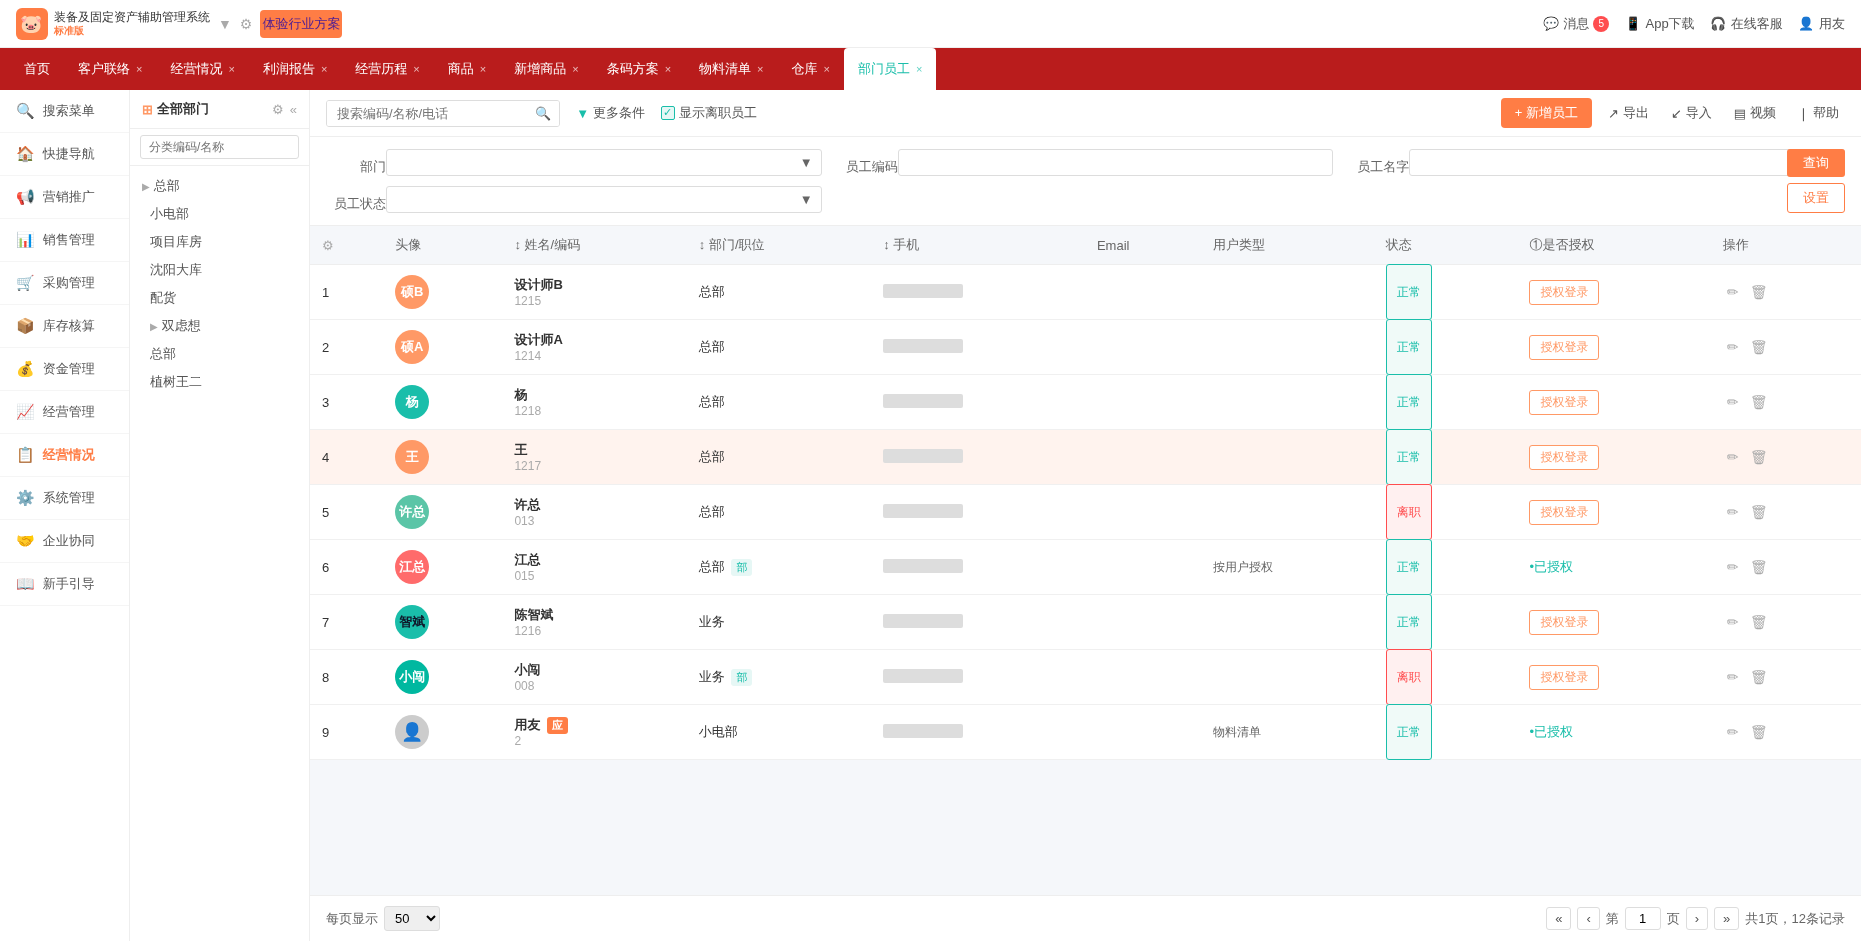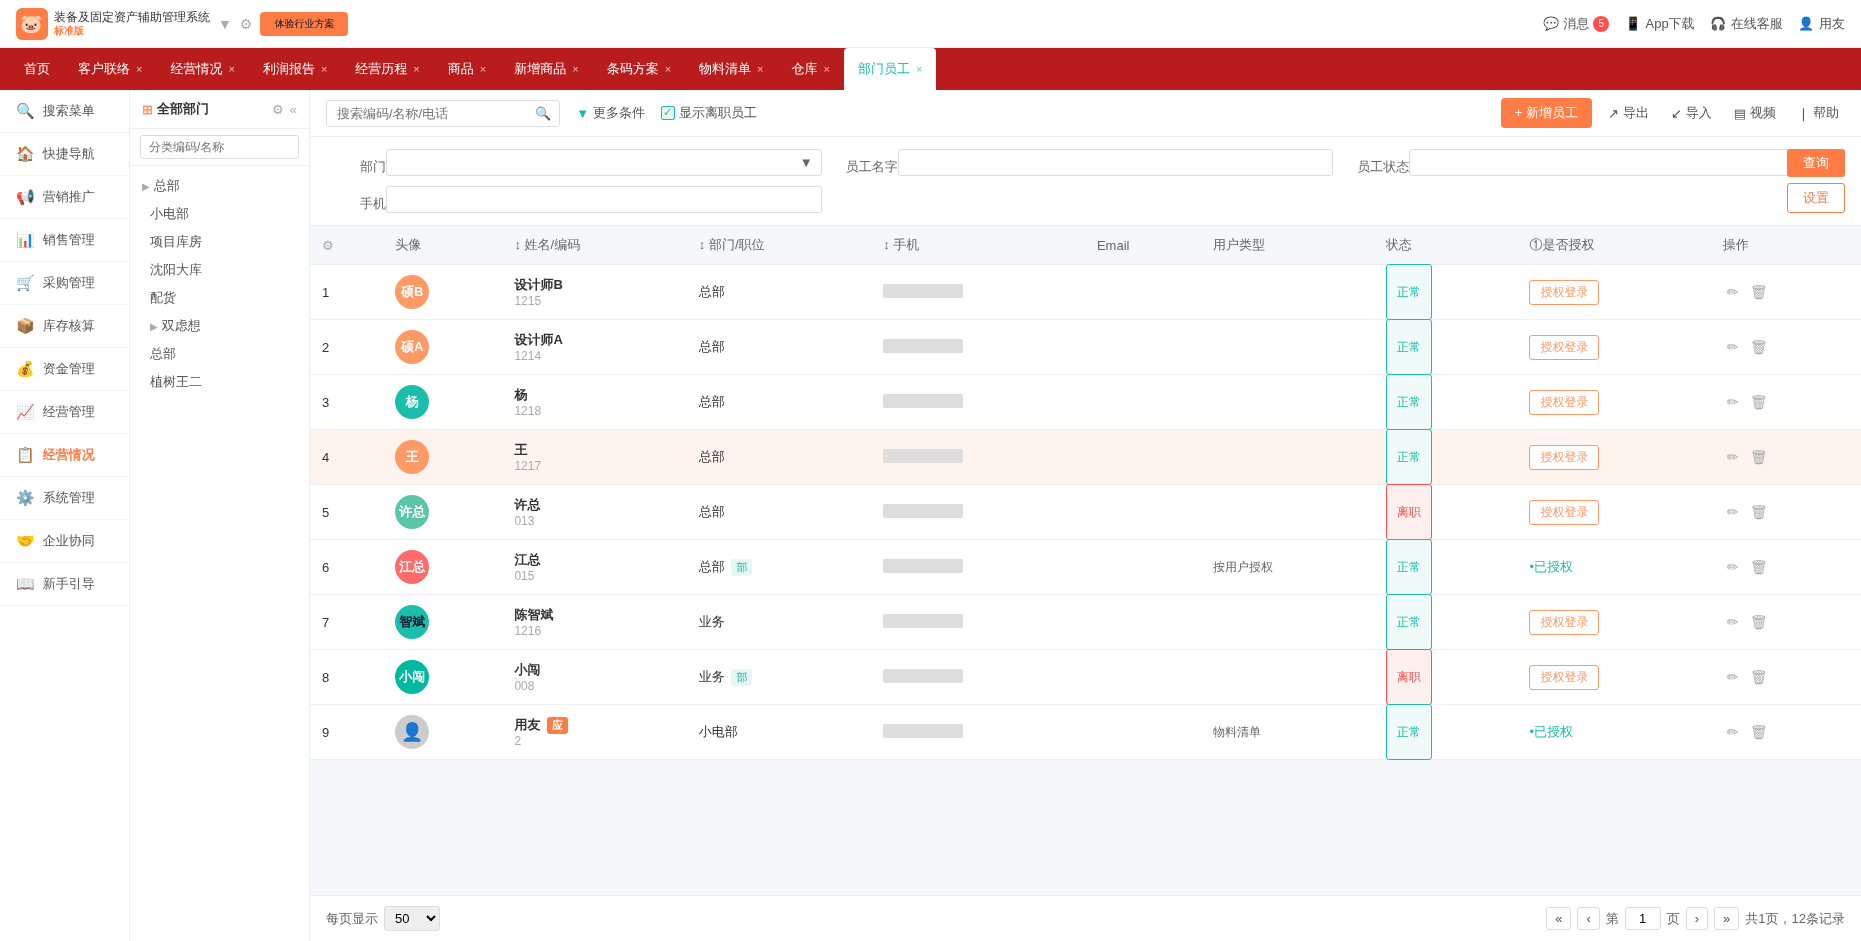--- a/index.html
+++ b/index.html
@@ -7,21 +7,21 @@
 
     
     .top-bar {
       display: flex; align-items: center; justify-content: space-between;
       background: #fff; height: 48px; padding: 0 16px;
       border-bottom: 1px solid #eee;
     }
     .top-bar-left { display: flex; align-items: center; gap: 8px; }
     .logo-area { display: flex; align-items: center; gap: 6px; color: #ff7d45; font-weight: bold; font-size: 14px; }
     .logo-icon { width: 32px; height: 32px; background: #ff7d45; border-radius: 6px; display: flex; align-items: center; justify-content: center; color: #fff; font-size: 18px; }
-    .trial-btn { background: #ff7d45; color: #0f172a; border: none; border-radius: 4px; padding: 5px 14px; cursor: pointer; font-size: 10px; }
+    .trial-btn { background: #ff7d45; color: #4c1d95; border: none; border-radius: 4px; padding: 5px 2px; cursor: pointer; font-size: 13px; }
     .top-bar-right { display: flex; align-items: center; gap: 16px; color: #666; font-size: 13px; }
     .top-icon-btn { display: flex; align-items: center; gap: 4px; cursor: pointer; color: #555; }
     .badge { background: #ff4d4f; color: #fff; border-radius: 50%; width: 16px; height: 16px; font-size: 10px; display: flex; align-items: center; justify-content: center; }
 
     
     .nav-tabs {
       background: #b91c1c; display: flex; align-items: center; height: 42px; padding: 0 0 0 10px;
     }
     .nav-tab {
       padding: 0 14px; height: 42px; display: flex; align-items: center; color: #fff;
@@ -311,33 +311,33 @@
 
       <div class="filter-form">
         <div class="form-row">
           <span class="form-label">部门</span>
           <div class="form-select">
             <span></span>
             <span>▼</span>
           </div>
         </div>
         <div class="form-row">
+          <span class="form-label">员工编码</span>
+          <input class="form-input" type="text" style="">
+        </div>
+        <div class="form-row">
           <span class="form-label">员工名字</span>
           <input class="form-input" type="text" style="">
         </div>
         <div class="form-row">
           <span class="form-label">员工状态</span>
           <div class="form-select">
             <span></span>
             <span>▼</span>
           </div>
-        </div>
-        <div class="form-row">
-          <span class="form-label">手机</span>
-          <input class="form-input" type="text" style="">
         </div>
         <div class="filter-actions">
           <button class="query-btn">查询</button>
           <button class="reset-btn">设置</button>
         </div>
       </div>
 
       <div class="table-wrap">
         <table>
           <thead>

